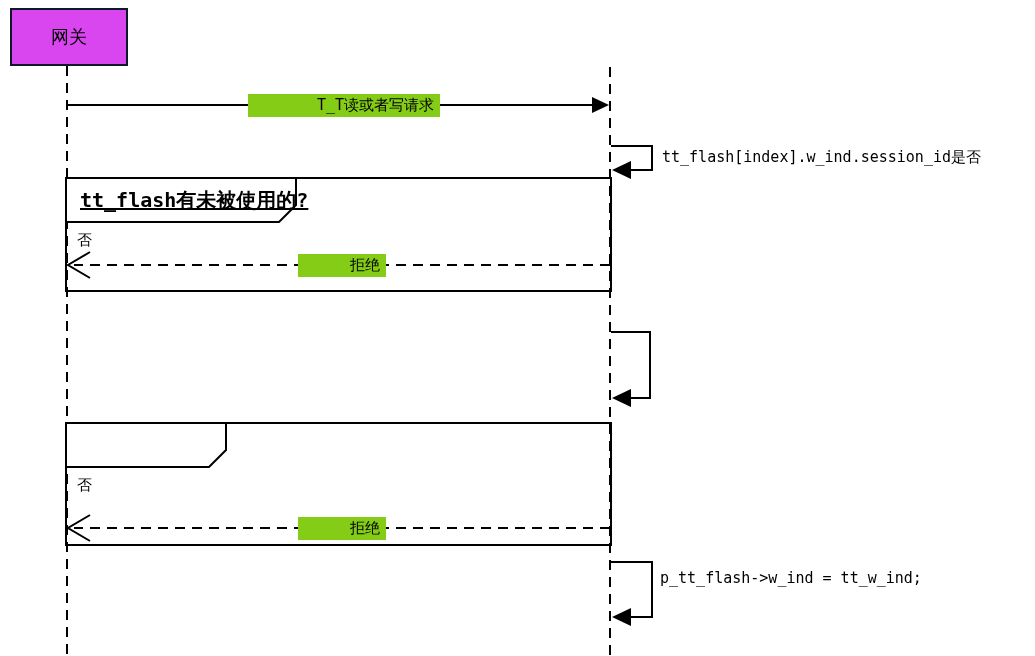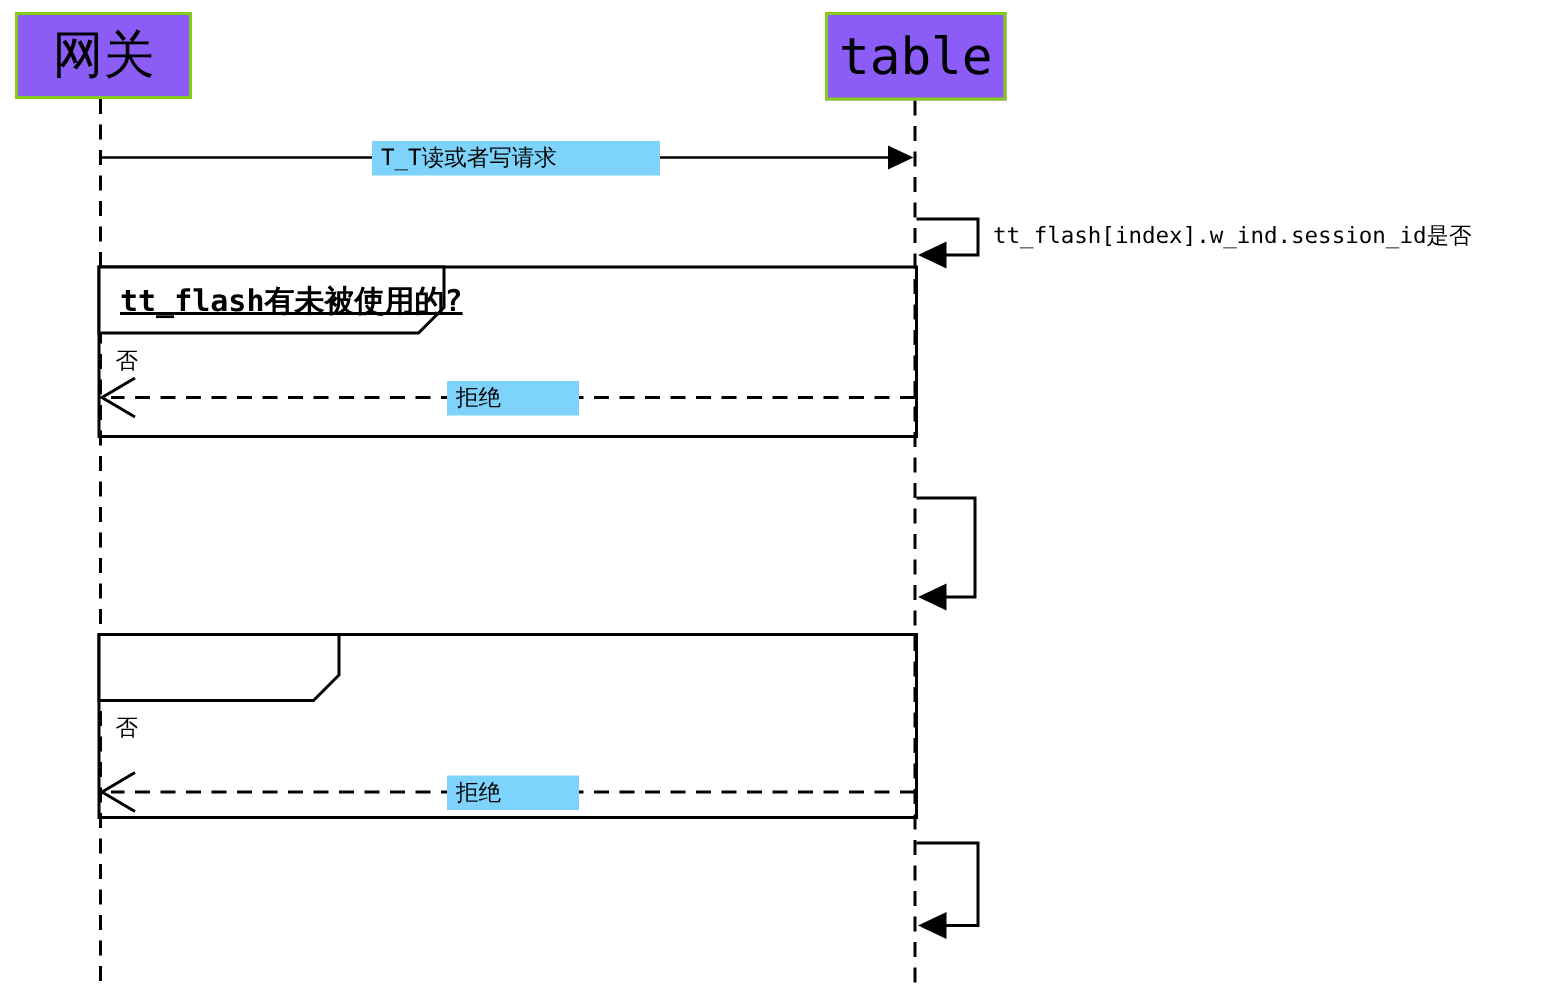--- a/index.html
+++ b/index.html
@@ -7,37 +7,37 @@
     position:relative;
     width:1035px; height:656px;
     background:#ffffff;
     color:#000;
     font-family:"DejaVu Sans Mono","Liberation Mono",monospace;
     overflow:hidden;
   }
   .canvas svg { position:absolute; left:0; top:0; z-index:1; }
   .actor {
     position:absolute;
-    border:2px solid #84cc16;
-    background:#8b5cf6;
+    border:2px solid #0f172a;
+    background:#d946ef;
     display:flex; align-items:center; justify-content:center;
-    font-size:34px;
+    font-size:18px;
     z-index:3;
   }
   .txt {
     position:absolute;
     font-size:15px;
     line-height:23px;
     white-space:nowrap;
     z-index:2;
   }
   .onLine {
-    background:#7dd3fc;
+    background:#84cc16;
     padding:0 6px;
-    text-align:left;
+    text-align:right;
   }
   .center { text-align:left; white-space:nowrap; }
   .frag-title { font-weight:bold; font-size:20px; z-index:3;text-decoration:underline; }
 </style>
 </head>
 <body>
 
 <div class="canvas">
 
   <svg width="1035" height="656" viewBox="0 0 1035 656">
@@ -66,36 +66,34 @@
     <line x1="610" y1="528" x2="74" y2="528" stroke="#000" stroke-width="2" stroke-dasharray="10,7"></line>
     <polyline points="90,515 68,528 90,541" fill="none" stroke="#000" stroke-width="2"></polyline>
 
     <polyline points="611,562 652,562 652,617 626,617" fill="none" stroke="#000" stroke-width="2"></polyline>
     <polygon points="612,617 631,608 631,626" fill="#000"></polygon>
   </svg>
 
   <div class="actor" style="left:10px;top:8px;width:114px;height:54px;">
     <span>网关</span>
   </div>
-  <div class="actor" style="left:550px;top:8px;width:117px;height:55px;">
-    <span>table</span>
-  </div>
 
   <div class="txt onLine" style="left:248px;top:94px;width:180px;">T_T读或者写请求</div>
 
   <div class="txt center" style="left:662px;top:146px;width:372px;">
     <div>tt_flash[index].w_ind.session_id是否</div>
   </div>
 
   <div class="txt frag-title" style="left:80px;top:189px;">tt_flash有未被使用的?</div>
   <div class="txt" style="left:77px;top:229px;">否</div>
   <div class="txt onLine" style="left:298px;top:254px;width:76px;">拒绝</div>
 
   <div class="txt center" style="left:650px;top:341px;width:292px;">
   </div>
 
   <div class="txt" style="left:77px;top:474px;">否</div>
   <div class="txt onLine" style="left:298px;top:517px;width:76px;">拒绝</div>
 
   <div class="txt center" style="left:660px;top:567px;width:374px;">
+    <div>p_tt_flash-&gt;w_ind = tt_w_ind;</div>
   </div>
 
 </div>
 
 </body></html>

